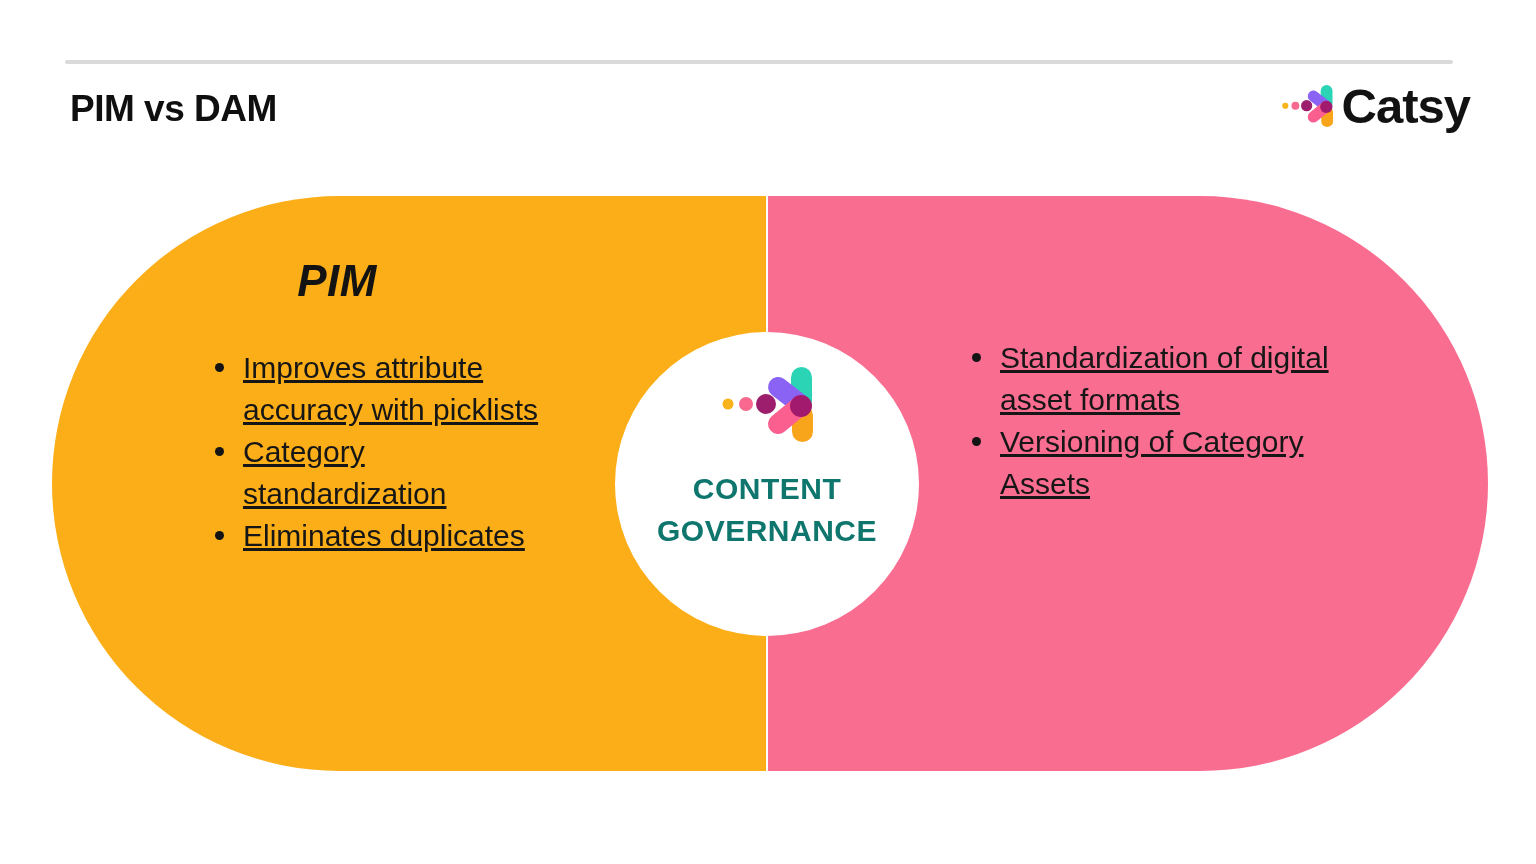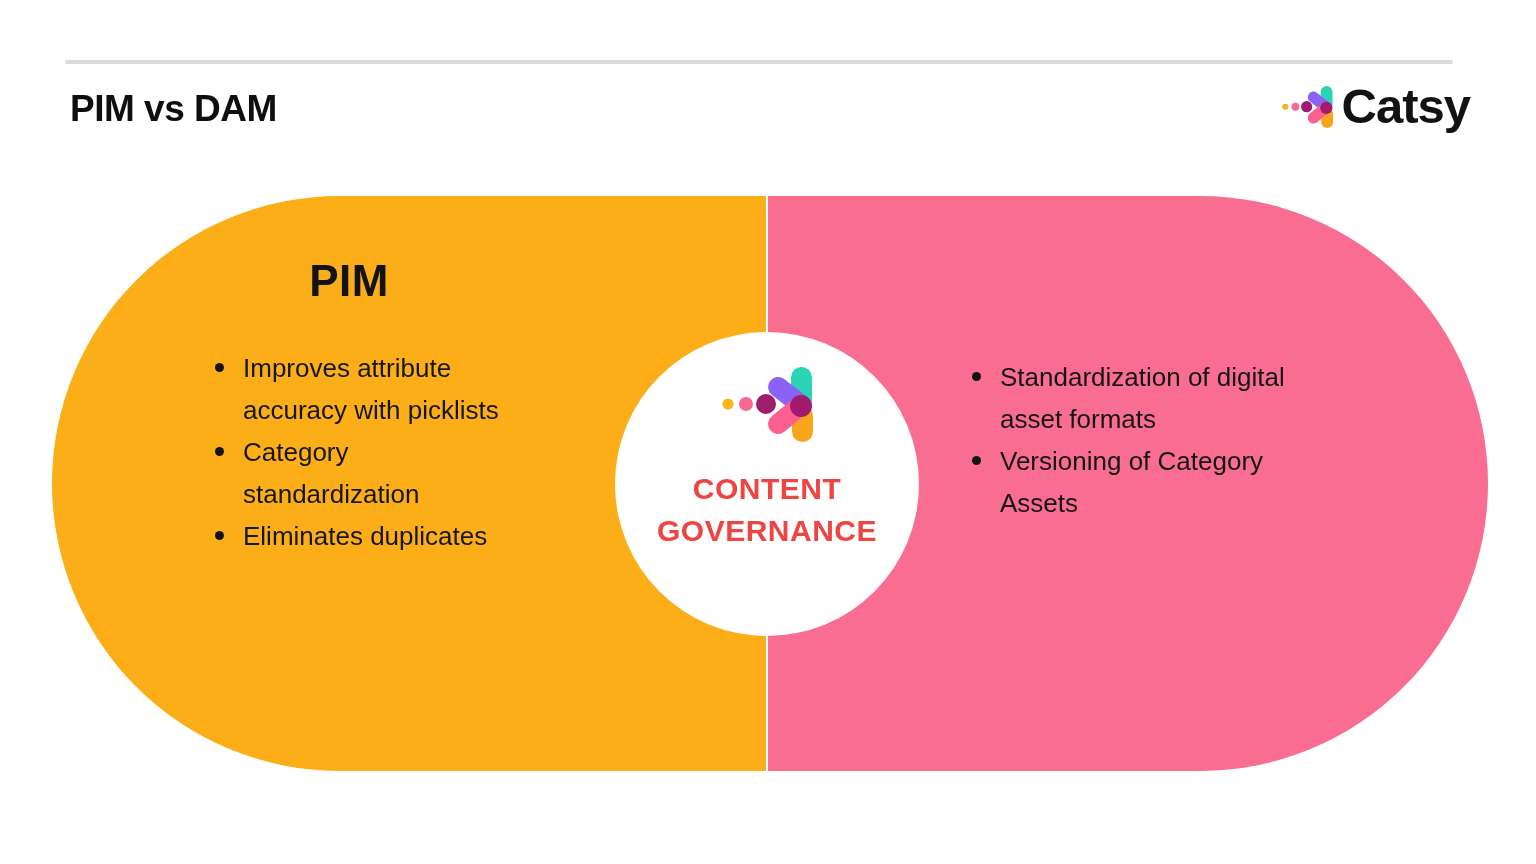--- a/index.html
+++ b/index.html
@@ -30,21 +30,21 @@
     left: 70px; top: 72px;
     font-size: 37px;
     font-weight: 800;
     letter-spacing: -0.5px;
     color: #0F0F0F;
   }
   .brand {
     position: absolute;
     top: 66px; right: 66px;
     display: flex;
-    align-items: center;
+    align-items: flex-start;
     gap: 5px;
   }
   .brand .wordmark {
     font-size: 49px;
     font-weight: 800;
     letter-spacing: -1px;
     color: #121212;
     line-height: 1;
   }
 
@@ -65,35 +65,36 @@
 
   .half-title {
     position: absolute;
     top: 60px;
     font-size: 44px;
     font-weight: 800;
     letter-spacing: 0.5px;
     color: #131313;
     text-align: center;
   }
-  .half.left  .half-title { left: 12px; width: 570px; }
+  .half.left  .half-title { left: 0; width: 570px; font-style: italic; }
   .half.right .half-title { left: 152px; right: 0; }
 
   ul.bullets {
     position: absolute;
     list-style: none;
   }
   .half.left  ul.bullets { left: 161px; top: 151px; }
-  .half.right ul.bullets { left: 202px; top: 160px; }
+  .half.right ul.bullets { left: 202px; top: 141px; }
   ul.bullets li {
     position: relative;
     padding-left: 30px;
-    font-size: 26px;
+    font-size: 30px;
     line-height: 42px;
     color: #161616;
+    text-decoration: underline;
   }
   ul.bullets li .dot {
     position: absolute;
     left: 2px; top: 16px;
     width: 9px; height: 9px;
     border-radius: 50%;
     background: #141414;
   }
   ul.bullets li .li-text { white-space: pre-line; }
 
@@ -109,21 +110,21 @@
     align-items: center;
   }
   .center-circle svg { margin-top: 30px; }
   .center-label {
     margin-top: 21px;
     text-align: center;
     font-size: 30px;
     font-weight: 800;
     line-height: 42px;
     letter-spacing: 0.5px;
-    color: #ef4444;
+    color: #0f766e;
   }
 </style>
 </head>
 <body>
 
 <div class="page">
 
   <div class="top-rule"></div>
 
   <h1 class="page-title">PIM vs DAM</h1>

